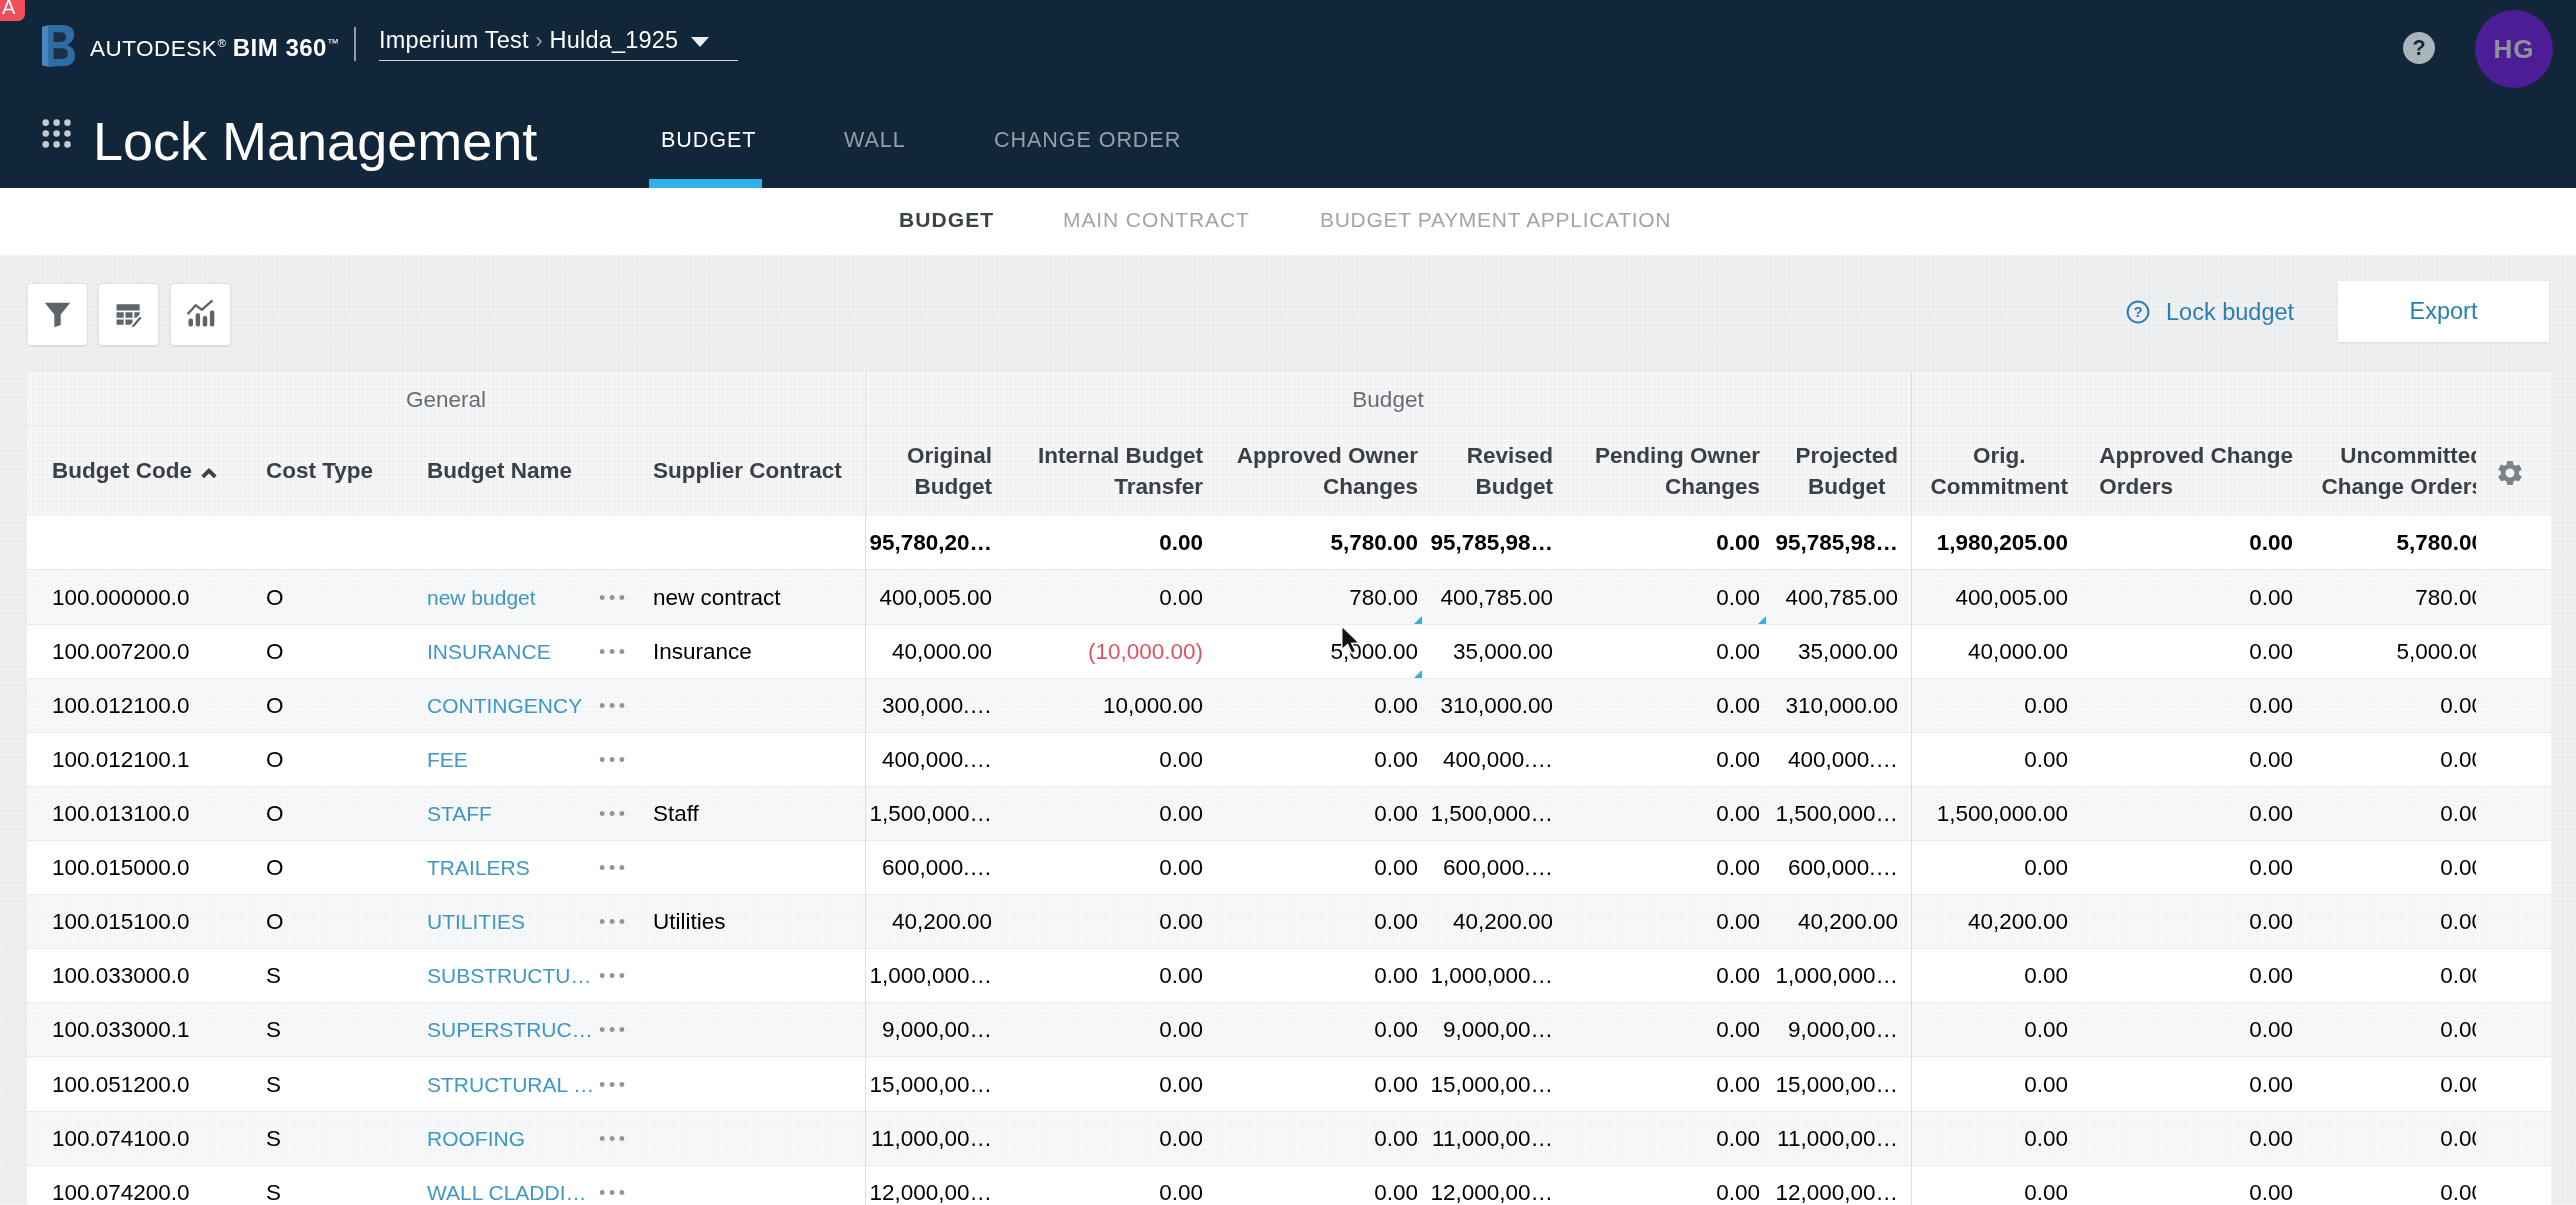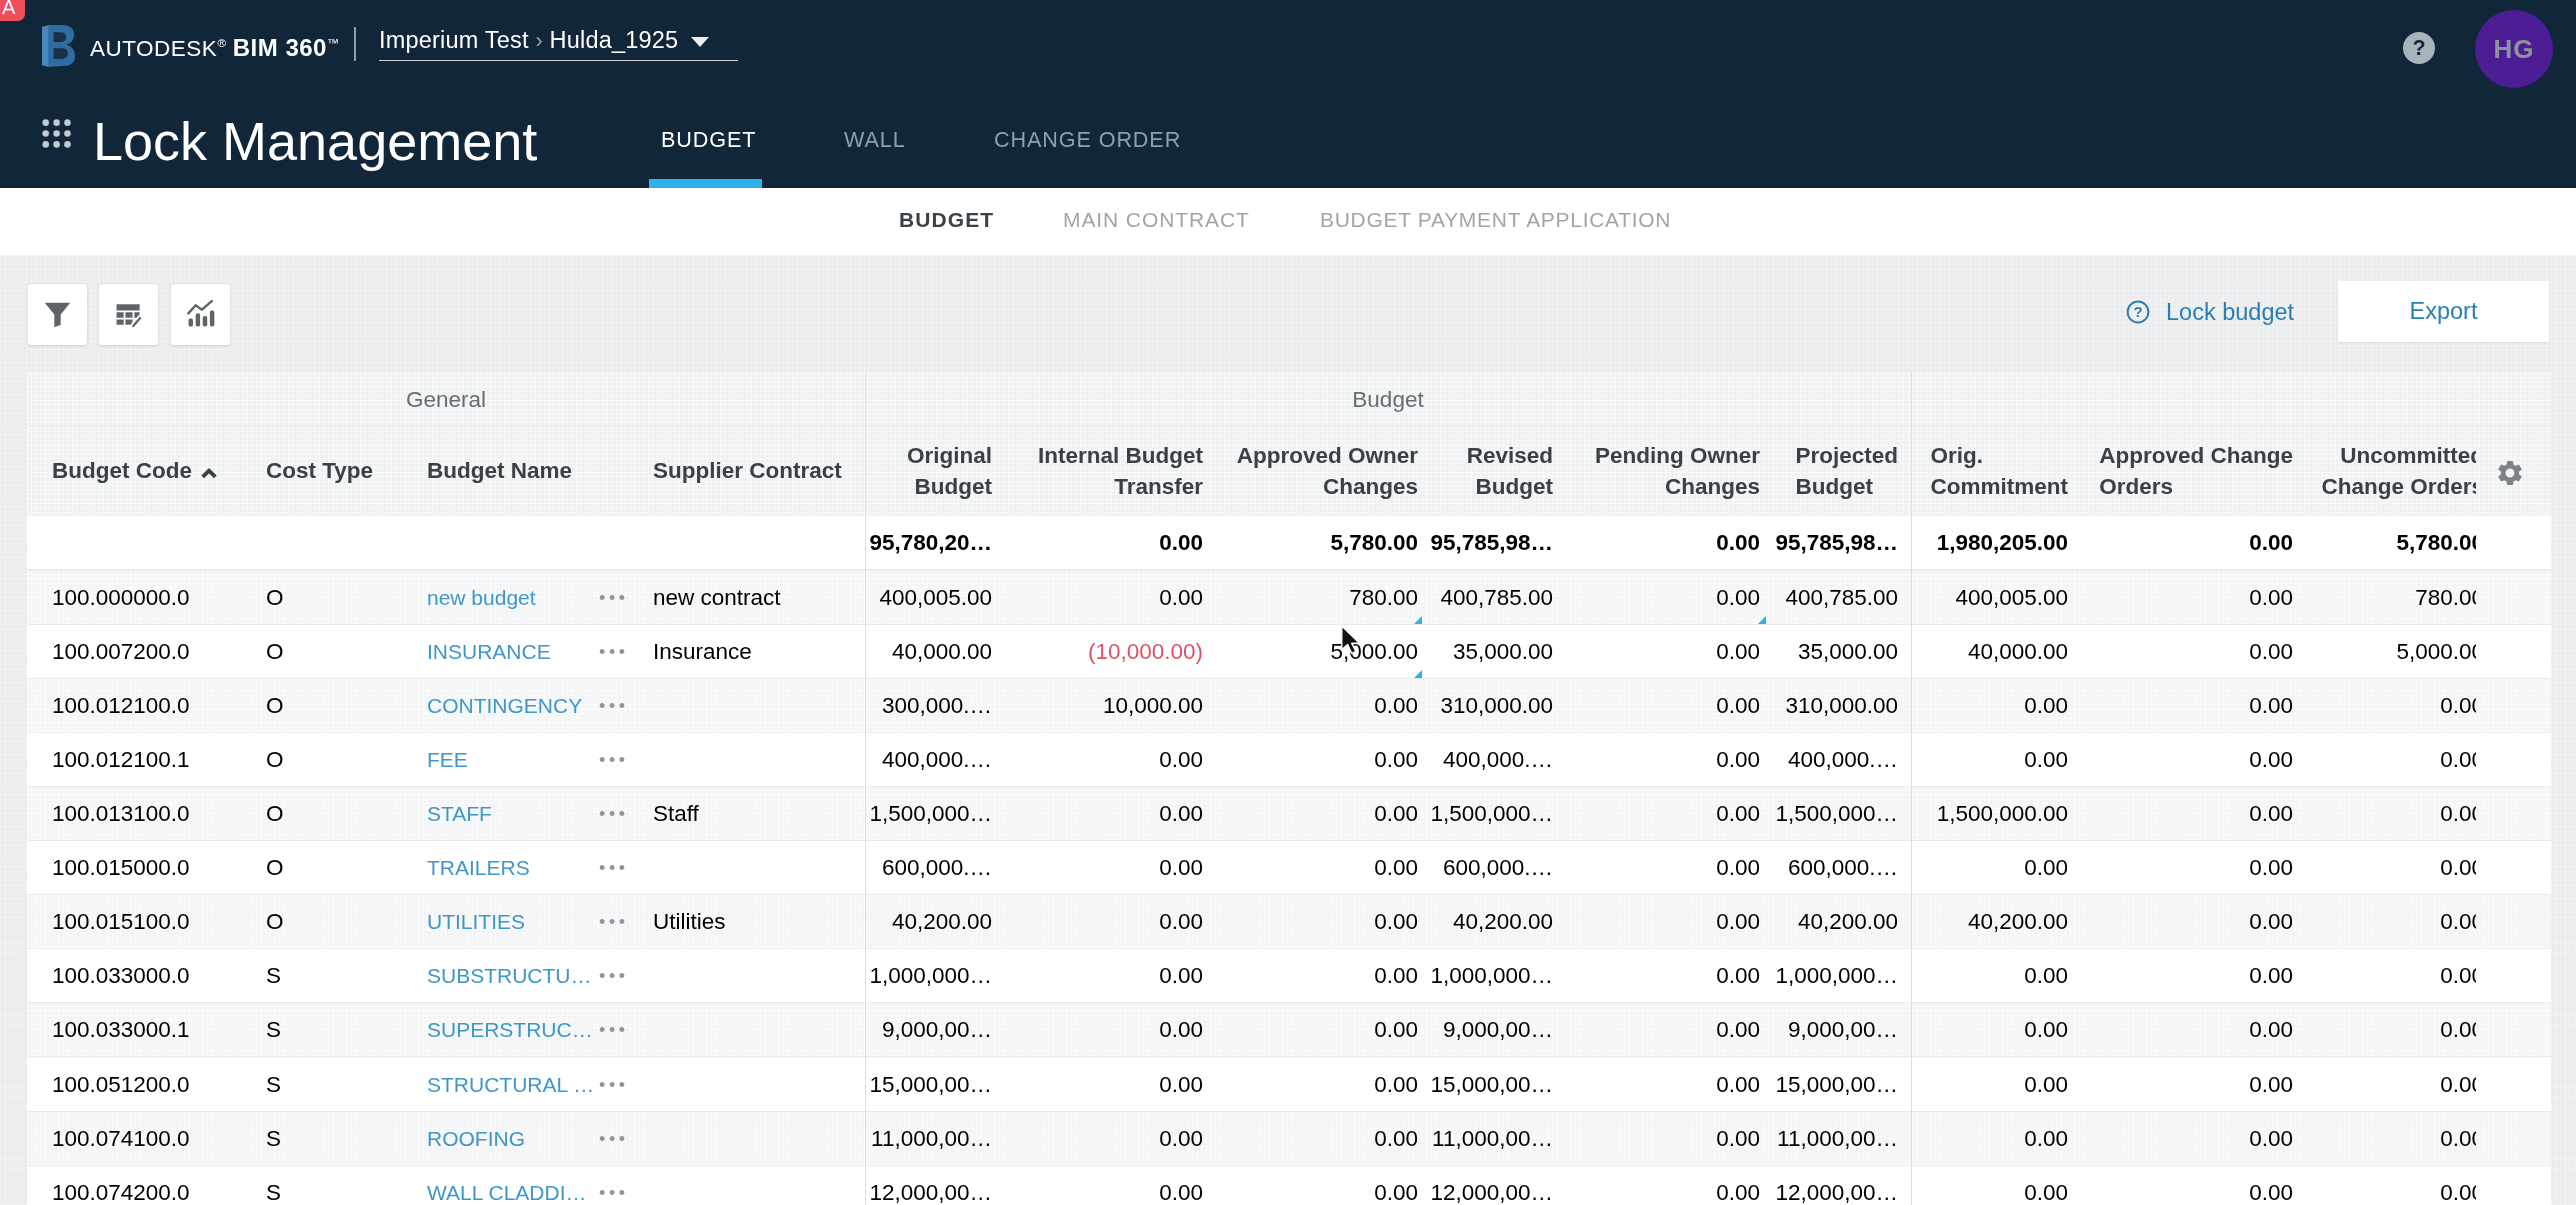--- a/index.html
+++ b/index.html
@@ -95,24 +95,24 @@
       <div style="position:absolute;right:1133px;top:0;height:90px;display:flex;align-items:center;">
         <div style="font-size:22.5px;font-weight:bold;text-align:right;line-height:31px;color:#3a4045;">Approved Owner<br>Changes</div>
       </div>
       <div style="position:absolute;right:998px;top:0;height:90px;display:flex;align-items:center;">
         <div style="font-size:22.5px;font-weight:bold;text-align:right;line-height:31px;color:#3a4045;">Revised<br>Budget</div>
       </div>
       <div style="position:absolute;right:791px;top:0;height:90px;display:flex;align-items:center;">
         <div style="font-size:22.5px;font-weight:bold;text-align:right;line-height:31px;color:#3a4045;">Pending Owner<br>Changes</div>
       </div>
       <div style="position:absolute;right:653px;top:0;height:90px;display:flex;align-items:center;">
-        <div style="font-size:22.5px;font-weight:bold;text-align:left;line-height:31px;color:#3a4045;">Projected<br>Budget</div>
+        <div style="font-size:22.5px;font-weight:bold;text-align:center;line-height:31px;color:#3a4045;">Projected<br>Budget</div>
       </div>
       <div style="position:absolute;right:483px;top:0;height:90px;display:flex;align-items:center;">
-        <div style="font-size:22.5px;font-weight:bold;text-align:left;line-height:31px;color:#3a4045;">Orig.<br>Commitment</div>
+        <div style="font-size:22.5px;font-weight:bold;text-align:center;line-height:31px;color:#3a4045;">Orig.<br>Commitment</div>
       </div>
       <div style="position:absolute;right:258px;top:0;height:90px;display:flex;align-items:center;">
         <div style="font-size:22.5px;font-weight:bold;text-align:left;line-height:31px;color:#3a4045;">Approved Change<br>Orders</div>
       </div>
       <div style="position:absolute;left:2278px;top:0;width:171px;height:90px;overflow:hidden;">
         <div style="position:absolute;left:0;top:0;width:179px;height:90px;display:flex;align-items:center;justify-content:flex-end;">
           <div style="font-size:22.5px;font-weight:bold;text-align:right;line-height:31px;color:#3a4045;">Uncommitted<br>Change Orders</div>
         </div>
       </div>
       <svg style="position:absolute;left:2468px;top:32px;" width="30" height="30" viewBox="0 0 24 24">

